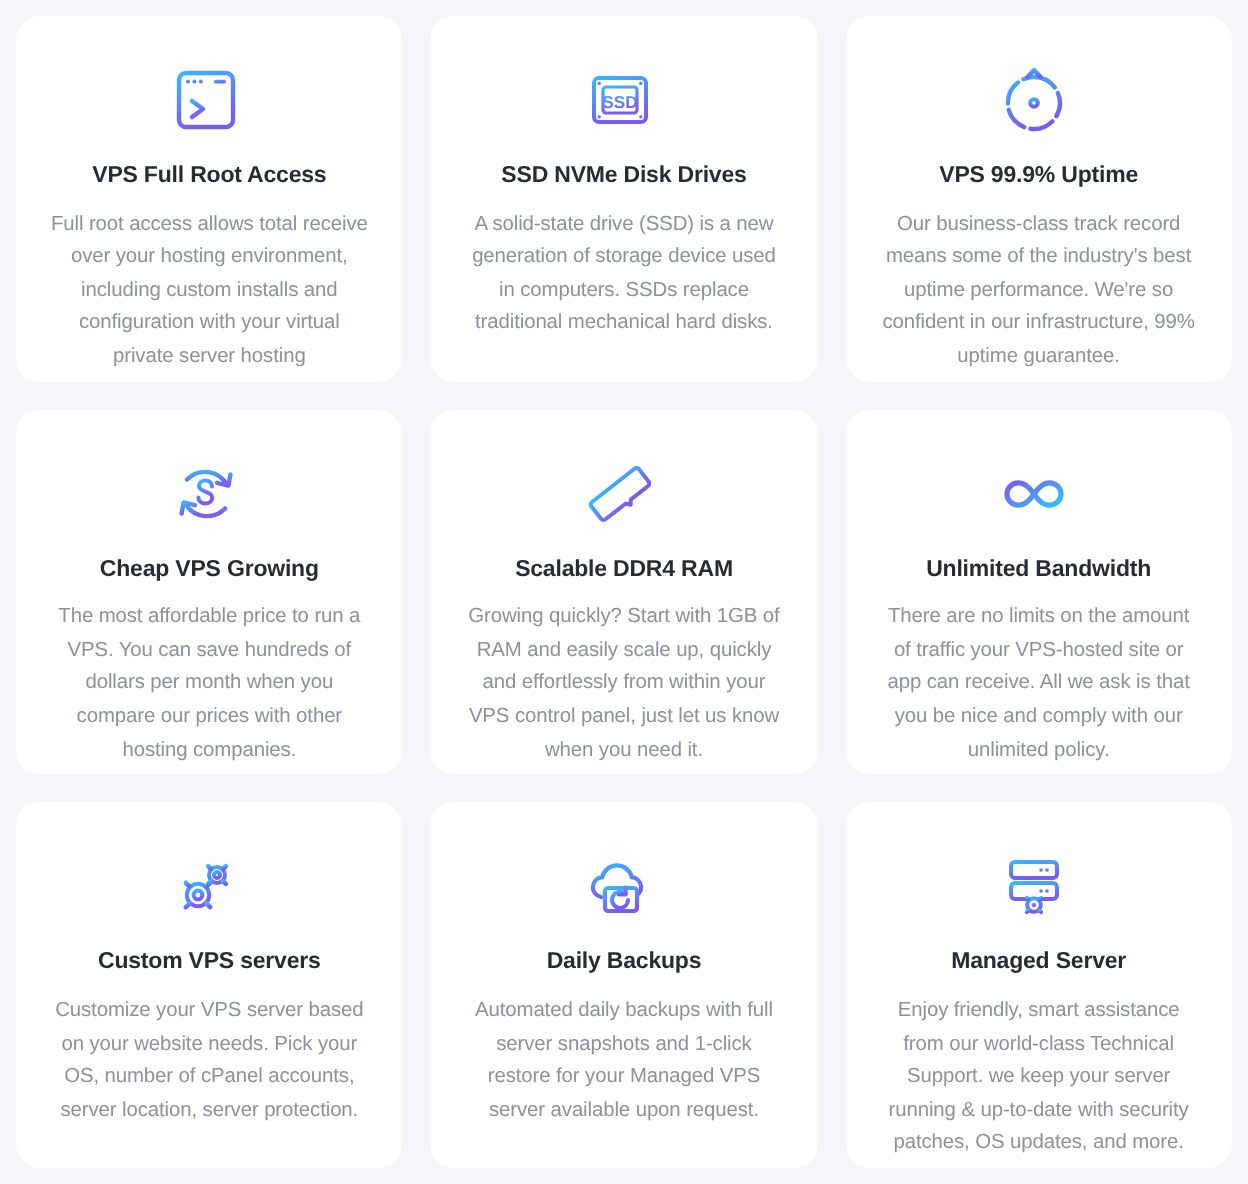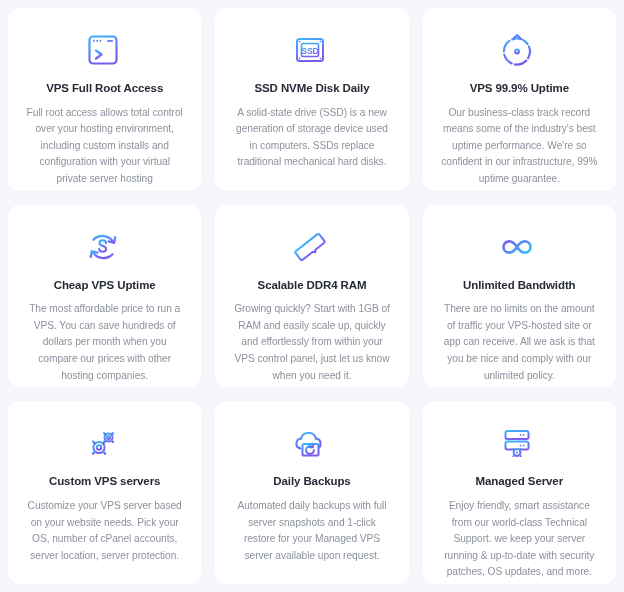--- a/index.html
+++ b/index.html
@@ -84,42 +84,42 @@
         <line x1="6.5" y1="15" x2="33.5" y2="15" stroke="url(#g1)" stroke-width="2"></line>
         <circle cx="11" cy="10.8" r="1" fill="url(#g1)"></circle>
         <circle cx="14.2" cy="10.8" r="1" fill="url(#g1)"></circle>
         <circle cx="17.4" cy="10.8" r="1" fill="url(#g1)"></circle>
         <rect x="24" y="9.9" width="6" height="1.9" rx="0.9" fill="url(#g1)"></rect>
         <polyline points="13,20.5 18.5,24.5 13,28.5" fill="none" stroke="url(#g1)" stroke-width="2.3" stroke-linecap="round" stroke-linejoin="round"></polyline>
         <line x1="21" y1="29" x2="27.5" y2="29" stroke="url(#g1)" stroke-width="2.3" stroke-linecap="round"></line>
       </svg>
     </span>
     <div class="card-title">VPS Full Root Access</div>
-    <div class="card-desc">Full root access allows total control over your hosting environment, including custom installs and configuration with your virtual private server hosting</div>
+    <div class="card-desc">Full root access allows total receive over your hosting environment, including custom installs and configuration with your virtual private server hosting</div>
   </div>
 
   <div class="feature-card">
     <span class="card-icon">
       <svg viewBox="0 0 40 40" xmlns="http://www.w3.org/2000/svg">
         <defs>
             <linearGradient id="g2" x1="0" y1="0" x2="0.35" y2="1">
           <stop offset="0" stop-color="#38b6ff"></stop>
               <stop offset="1" stop-color="#7b5cf0"></stop>
         </linearGradient>
           </defs>
         <rect x="7" y="9" width="26" height="22" rx="2.5" fill="none" stroke="url(#g2)" stroke-width="2"></rect>
         <rect x="11.5" y="13.5" width="17" height="13" rx="1.6" fill="none" stroke="url(#g2)" stroke-width="1.6"></rect>
         <circle cx="9.6" cy="11.6" r="0.85" fill="url(#g2)"></circle>
         <circle cx="30.4" cy="11.6" r="0.85" fill="url(#g2)"></circle>
         <circle cx="9.6" cy="28.4" r="0.85" fill="url(#g2)"></circle>
         <circle cx="30.4" cy="28.4" r="0.85" fill="url(#g2)"></circle>
         <text x="20" y="24.2" text-anchor="middle" font-family="Liberation Sans, sans-serif" font-size="8.6" font-weight="bold" fill="url(#g2)">SSD</text>
       </svg>
     </span>
-    <div class="card-title">SSD NVMe Disk Daily</div>
+    <div class="card-title">SSD NVMe Disk Drives</div>
     <div class="card-desc">A solid-state drive (SSD) is a new generation of storage device used in computers. SSDs replace traditional mechanical hard disks.</div>
   </div>
 
   <div class="feature-card">
     <span class="card-icon">
       <svg viewBox="0 0 40 40" xmlns="http://www.w3.org/2000/svg">
         <defs>
             <linearGradient id="g3" x1="0" y1="0" x2="0.35" y2="1">
           <stop offset="0" stop-color="#38b6ff"></stop>
               <stop offset="1" stop-color="#7b5cf0"></stop>
@@ -147,21 +147,21 @@
           </defs>
         <path d="M30.5 15.5 A12.5 12.5 0 0 0 10.5 12.8" fill="none" stroke="url(#g4)" stroke-width="2.2" stroke-linecap="round"></path>
         <polyline points="25.5,14.4 31.2,15.8 32.2,10.2" fill="none" stroke="url(#g4)" stroke-width="2.2" stroke-linecap="round" stroke-linejoin="round"></polyline>
         <path d="M9.5 24.5 A12.5 12.5 0 0 0 29.5 27.2" fill="none" stroke="url(#g4)" stroke-width="2.2" stroke-linecap="round"></path>
         <polyline points="14.5,25.6 8.8,24.2 7.8,29.8" fill="none" stroke="url(#g4)" stroke-width="2.2" stroke-linecap="round" stroke-linejoin="round"></polyline>
         <path d="M23 16.2 c0-1.9-1.6-2.9-3.3-2.9 -1.8,0-3.2,1-3.2,2.6 0,1.6,1.3,2.3,3.2,2.9 2,0.6,3.4,1.3,3.4,3.1 0,1.8-1.5,2.8-3.4,2.8 -1.9,0-3.5-1-3.5-3" fill="none" stroke="url(#g4)" stroke-width="2" stroke-linecap="round"></path>
         <line x1="19.8" y1="11" x2="19.8" y2="13.4" stroke="url(#g4)" stroke-width="2" stroke-linecap="round"></line>
         <line x1="19.8" y1="24.8" x2="19.8" y2="27.2" stroke="url(#g4)" stroke-width="2" stroke-linecap="round"></line>
       </svg>
     </span>
-    <div class="card-title">Cheap VPS Uptime</div>
+    <div class="card-title">Cheap VPS Growing</div>
     <div class="card-desc">The most affordable price to run a VPS. You can save hundreds of dollars per month when you compare our prices with other hosting companies.</div>
   </div>
 
   <div class="feature-card">
     <span class="card-icon">
       <svg viewBox="0 0 40 40" xmlns="http://www.w3.org/2000/svg">
         <defs>
             <linearGradient id="g5" x1="0" y1="0" x2="0.35" y2="1">
           <stop offset="0" stop-color="#38b6ff"></stop>
               <stop offset="1" stop-color="#7b5cf0"></stop>

